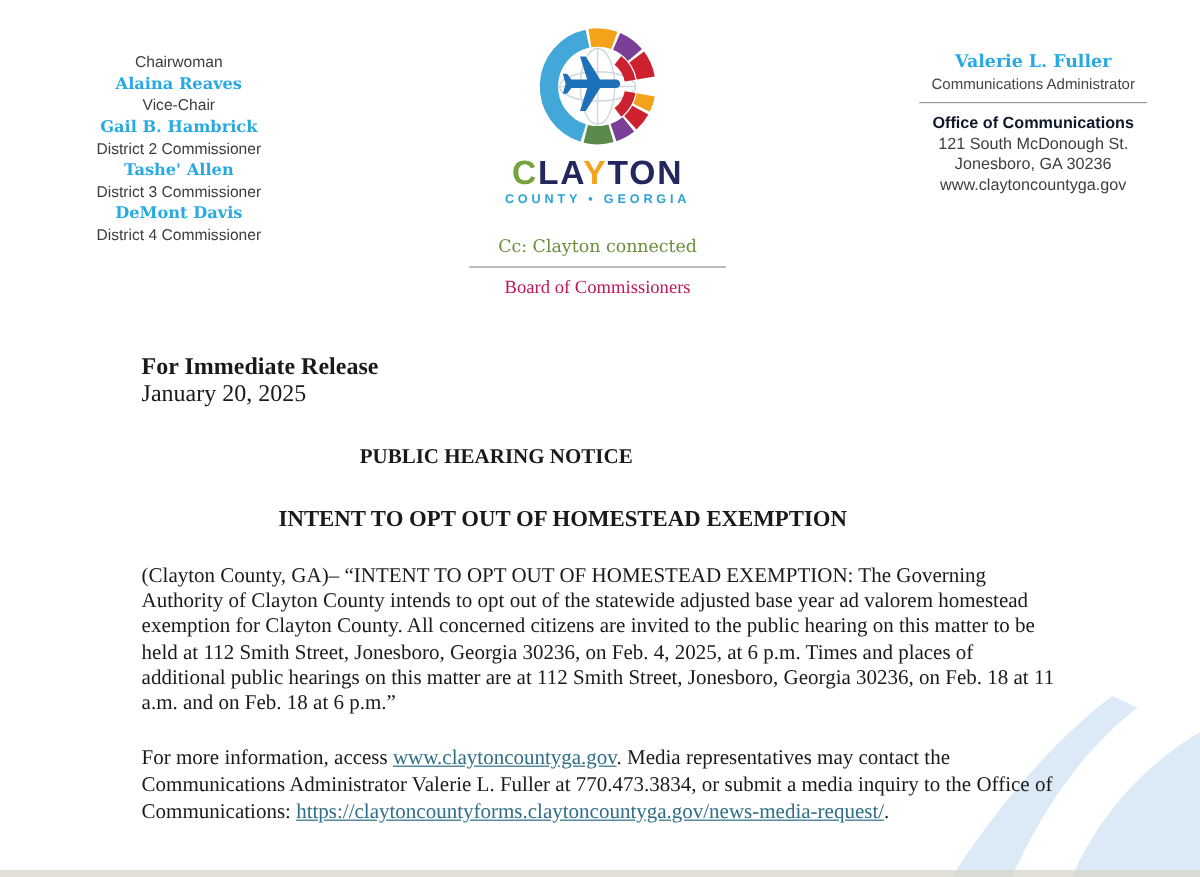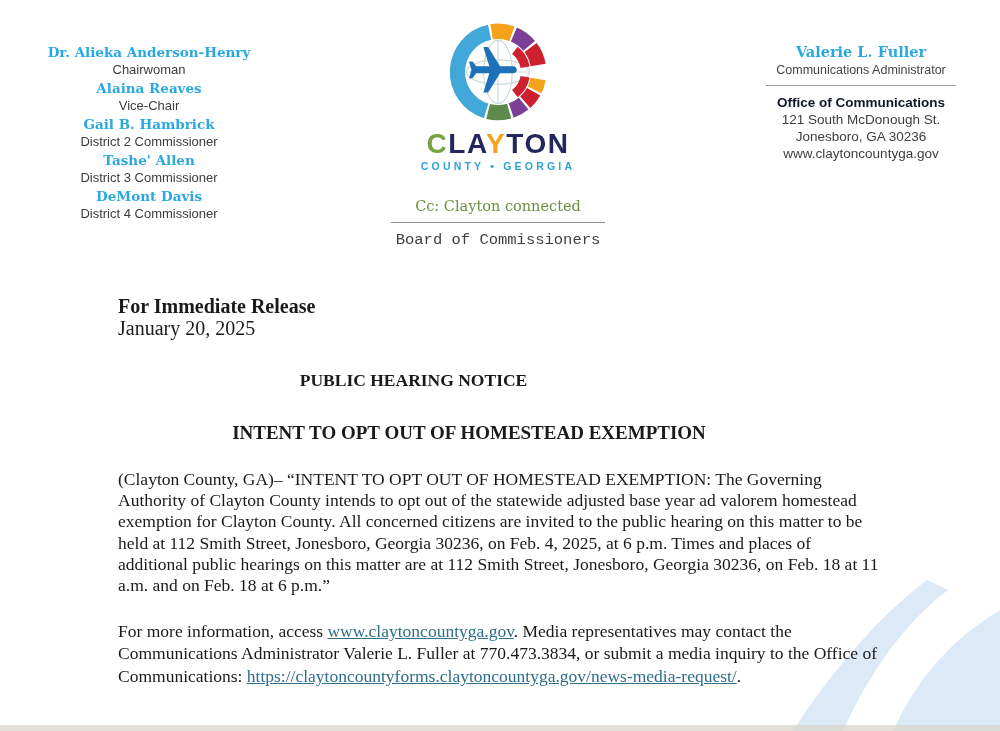--- a/index.html
+++ b/index.html
@@ -51,22 +51,22 @@
   }
   .logo-tagline {
     font-family:"DejaVu Serif", serif; font-size:14.5px;
     color:#6c8f3d; margin-top:26px;
   }
   .logo-divider {
     width:214px; border:none; border-top:1.5px solid #8f8f8f;
     margin:8px auto 8px auto;
   }
   .logo-division {
-    font-family:Liberation Mono, monospace;
-    font-size:15.5px; color:#404040;
+    font-family:Liberation Serif, serif;
+    font-size:15.5px; color:#be185d;
   }
   
   .contact {
     position:absolute; top:42px; left:750px; width:222px;
     text-align:center; z-index:2;
   }
   .contact-name {
     font-family:"DejaVu Serif", serif; font-weight:bold;
     font-size:14.5px; line-height:19px; color:#29a9e1;
   }
@@ -114,21 +114,20 @@
 </head>
 <body>
 
 <svg class="decor-svg" width="1000" height="731" viewBox="0 0 1000 731">
   <path d="M893 731 Q 928 653 1000 610 L 1000 731 Z" fill="#dbeaf6"></path>
   <path d="M843 731 C 872 667 908 620 948 590 L 927 580 C 880 615 830 673 793 731 Z" fill="#dbeaf6"></path>
 </svg>
 
 <div class="commissioners">
   <div>
-    <div class="comm-name">Dr. Alieka Anderson-Henry</div>
     <div class="comm-role">Chairwoman</div>
   </div>
   <div>
     <div class="comm-name">Alaina Reaves</div>
     <div class="comm-role">Vice-Chair</div>
   </div>
   <div>
     <div class="comm-name">Gail B. Hambrick</div>
     <div class="comm-role">District 2 Commissioner</div>
   </div>

